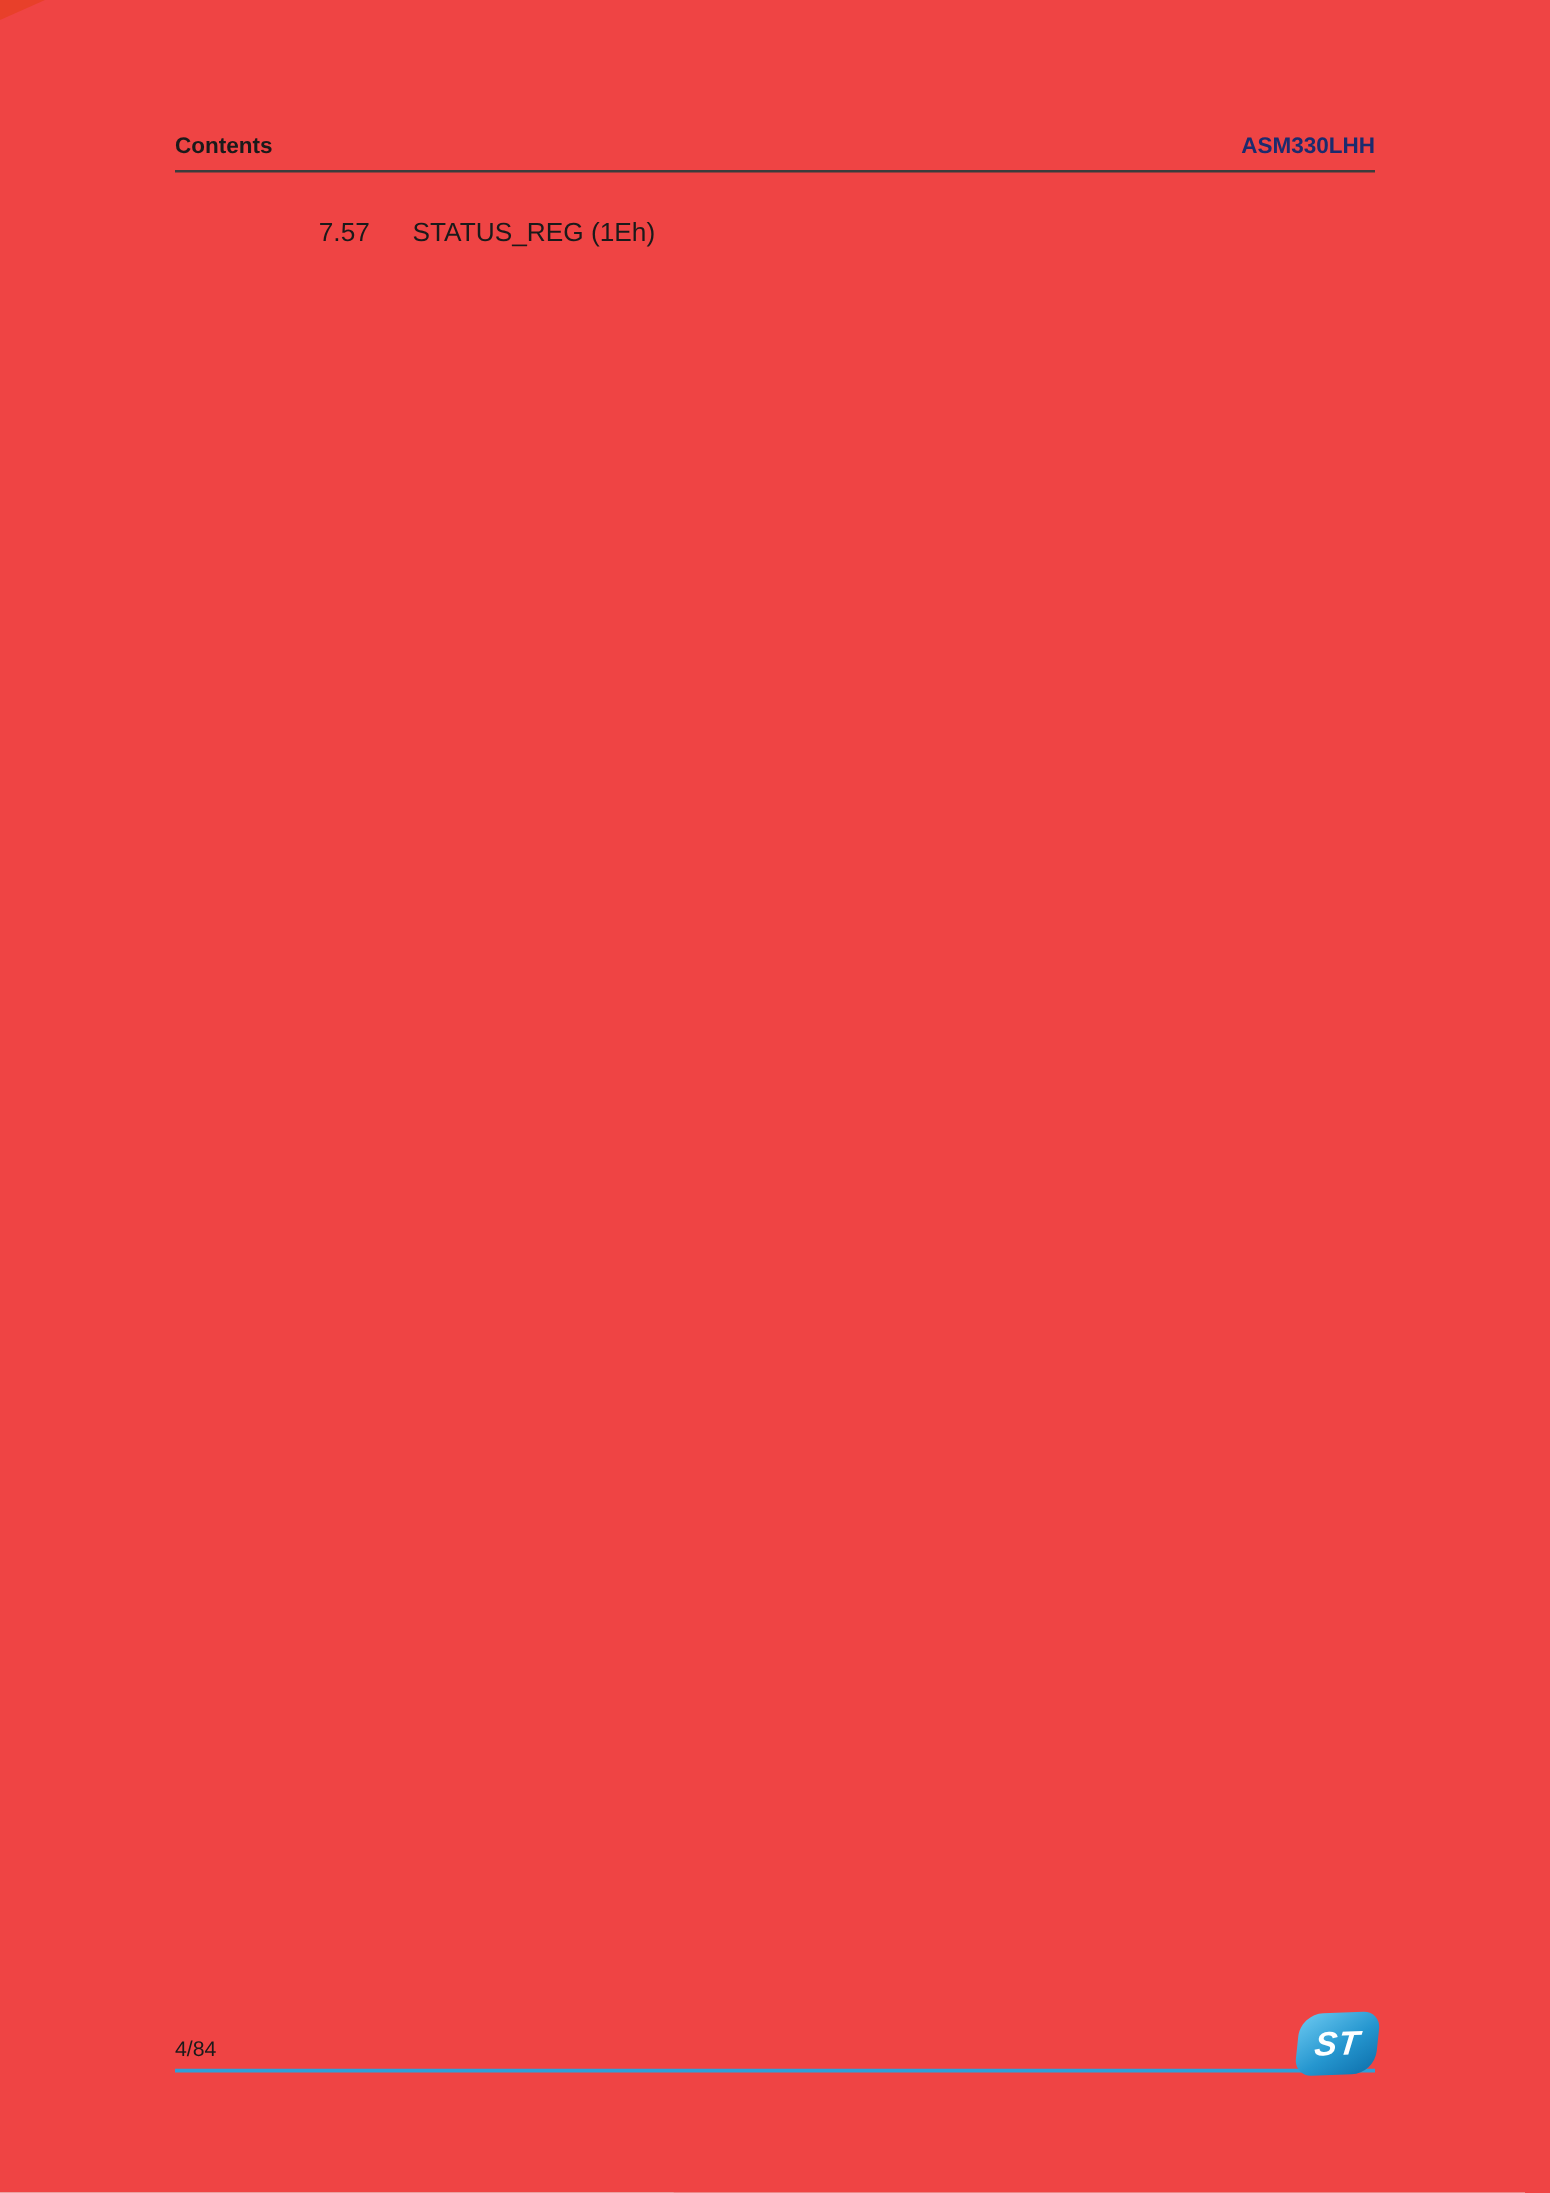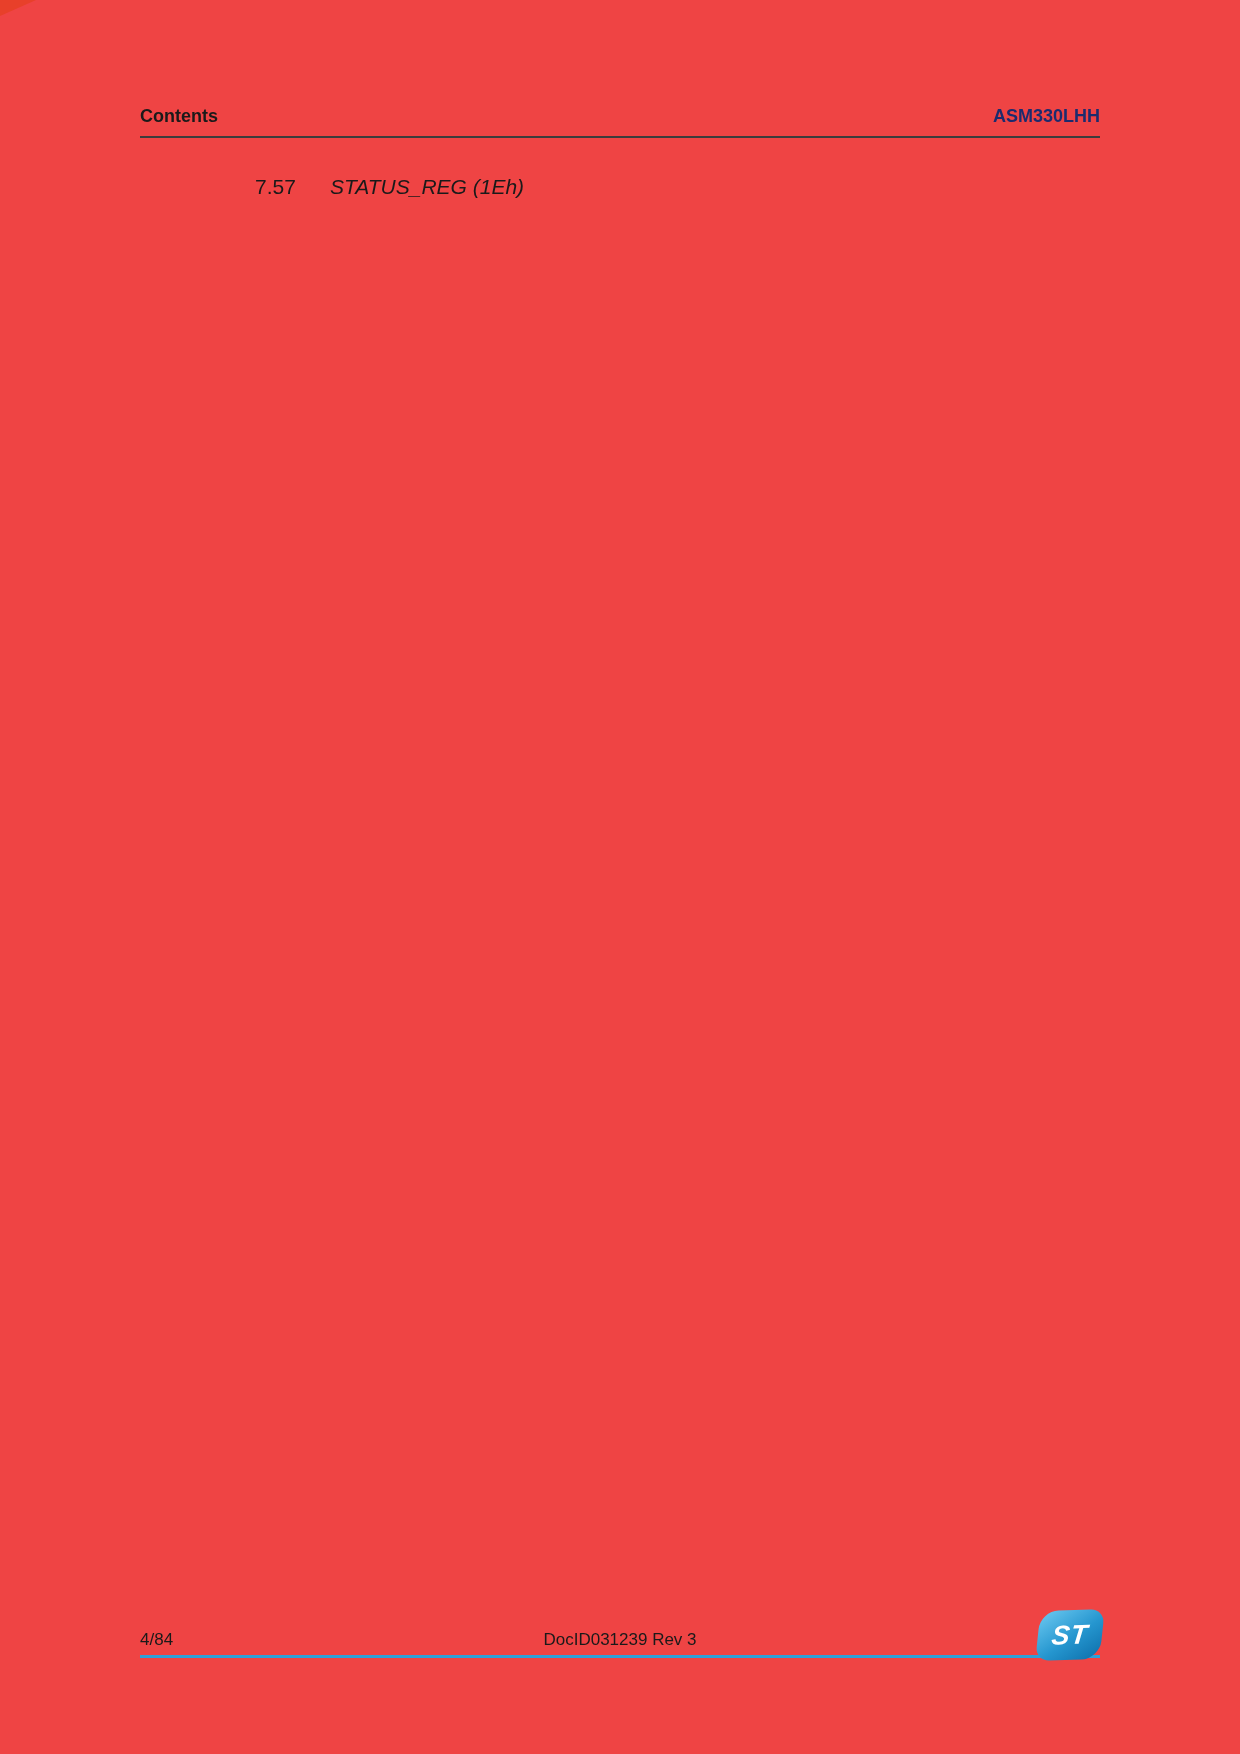--- a/index.html
+++ b/index.html
@@ -45,21 +45,21 @@
   }
   .row {
     display: flex;
     align-items: baseline;
     line-height: 34px;
     font-size: 21px;
     white-space: nowrap;
   }
   .row.sub { padding-left: 115px; }
   .row .num { flex: 0 0 75px; }
-  .row .title { flex: 0 0 auto; font-style: italic; }
+  .row .title { flex: 0 0 auto; }
   .row .leader {
     flex: 1 1 auto;
     overflow: hidden;
     white-space: nowrap;
     margin: 0 6px 0 9px;
     letter-spacing: 1px;
   }
   .row .leader::after {
     content: ". . . . . . . . . . . . . . . . . . . . . . . . . . . . . . . . . . . . . . . . . . . . . . . . . . . . . . . . . . . . . . . . . . . . . . . . . . . . . . . . . . . . . . . . . . . .";
   }
@@ -121,19 +121,18 @@
         <span class="num">7.57</span>
         <span class="title">STATUS_REG (1Eh)</span>
         <span class="leader"></span>
         <span class="page">59</span>
       </div>
     </div>
 
   <div class="footer">
     <div class="footer-rule"></div>
     <span class="footer-page">4/84</span>
-    <span class="footer-doc">DocID031239 Rev 3</span>
     <div class="st-logo">
       <span class="st-logo-text">ST</span>
     </div>
   </div>
 
 </div>
 
 </body></html>

